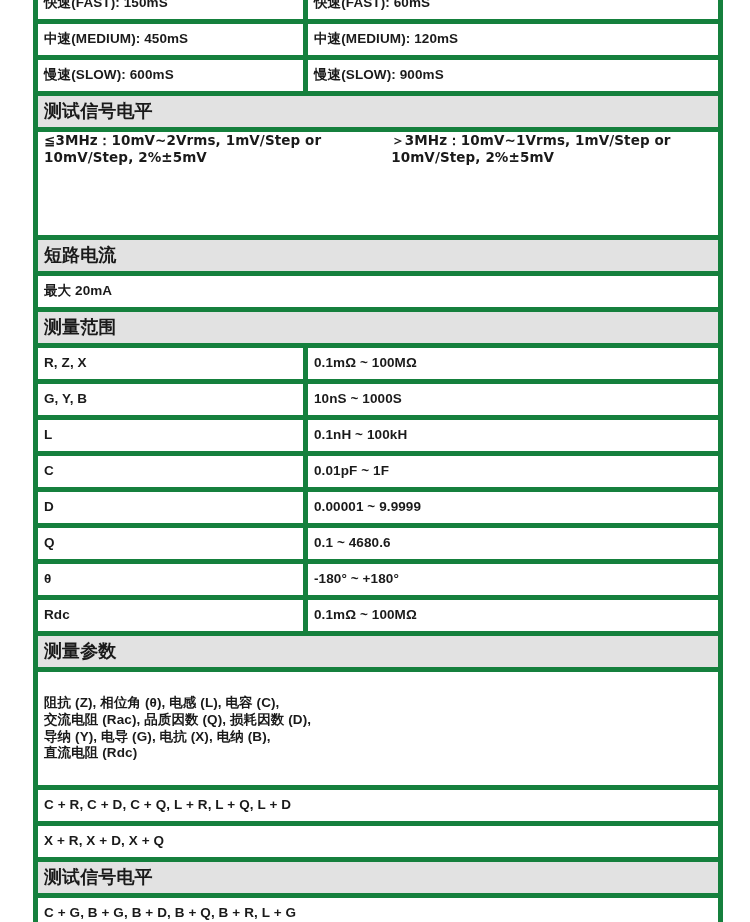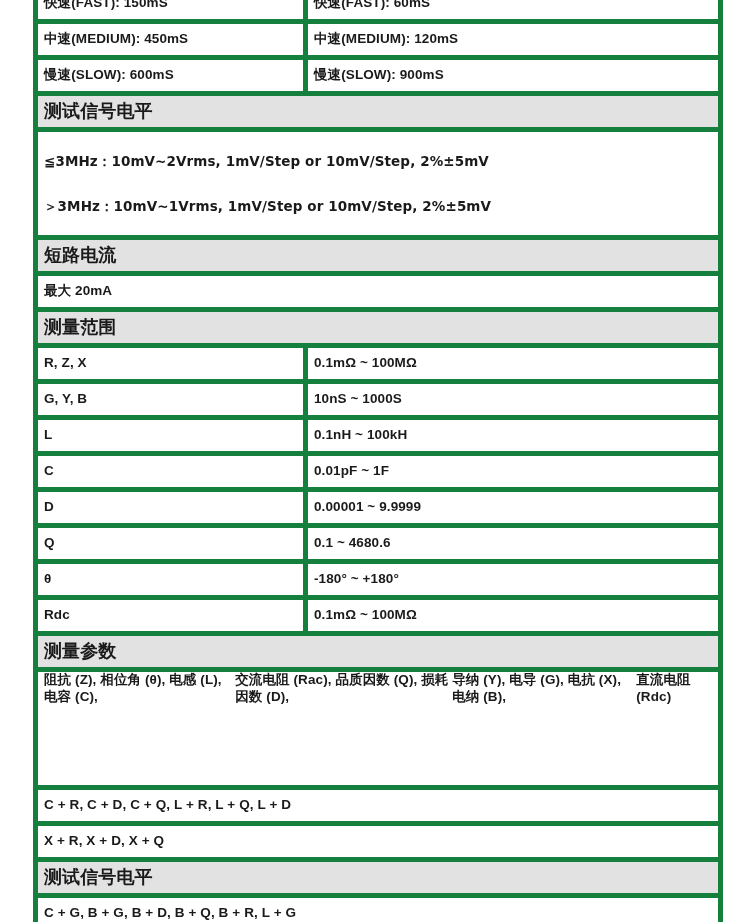--- a/index.html
+++ b/index.html
@@ -64,35 +64,34 @@
   tr.row-single td { height: 31px; }
 
   td.tall-signal {
     height: 103px;
     padding-top: 0;
     padding-bottom: 0;
   }
 
   .signal-lines {
     display: flex;
-    flex-direction: column;
     justify-content: center;
     height: 103px;
     gap: 28px;
   }
   .signal-lines span { display: block; }
 
   td.params-cell {
     height: 113px;
     padding-top: 0;
     padding-bottom: 0;
   }
   .param-lines {
     display: flex;
-    flex-direction: row;
+    flex-direction: column;
     justify-content: center;
     height: 113px;
     gap: 0;
   }
   .param-lines span { display: block; }
 
   .cmp { font-family: "DejaVu Sans", sans-serif; }
 </style>
 </head>
 <body>

